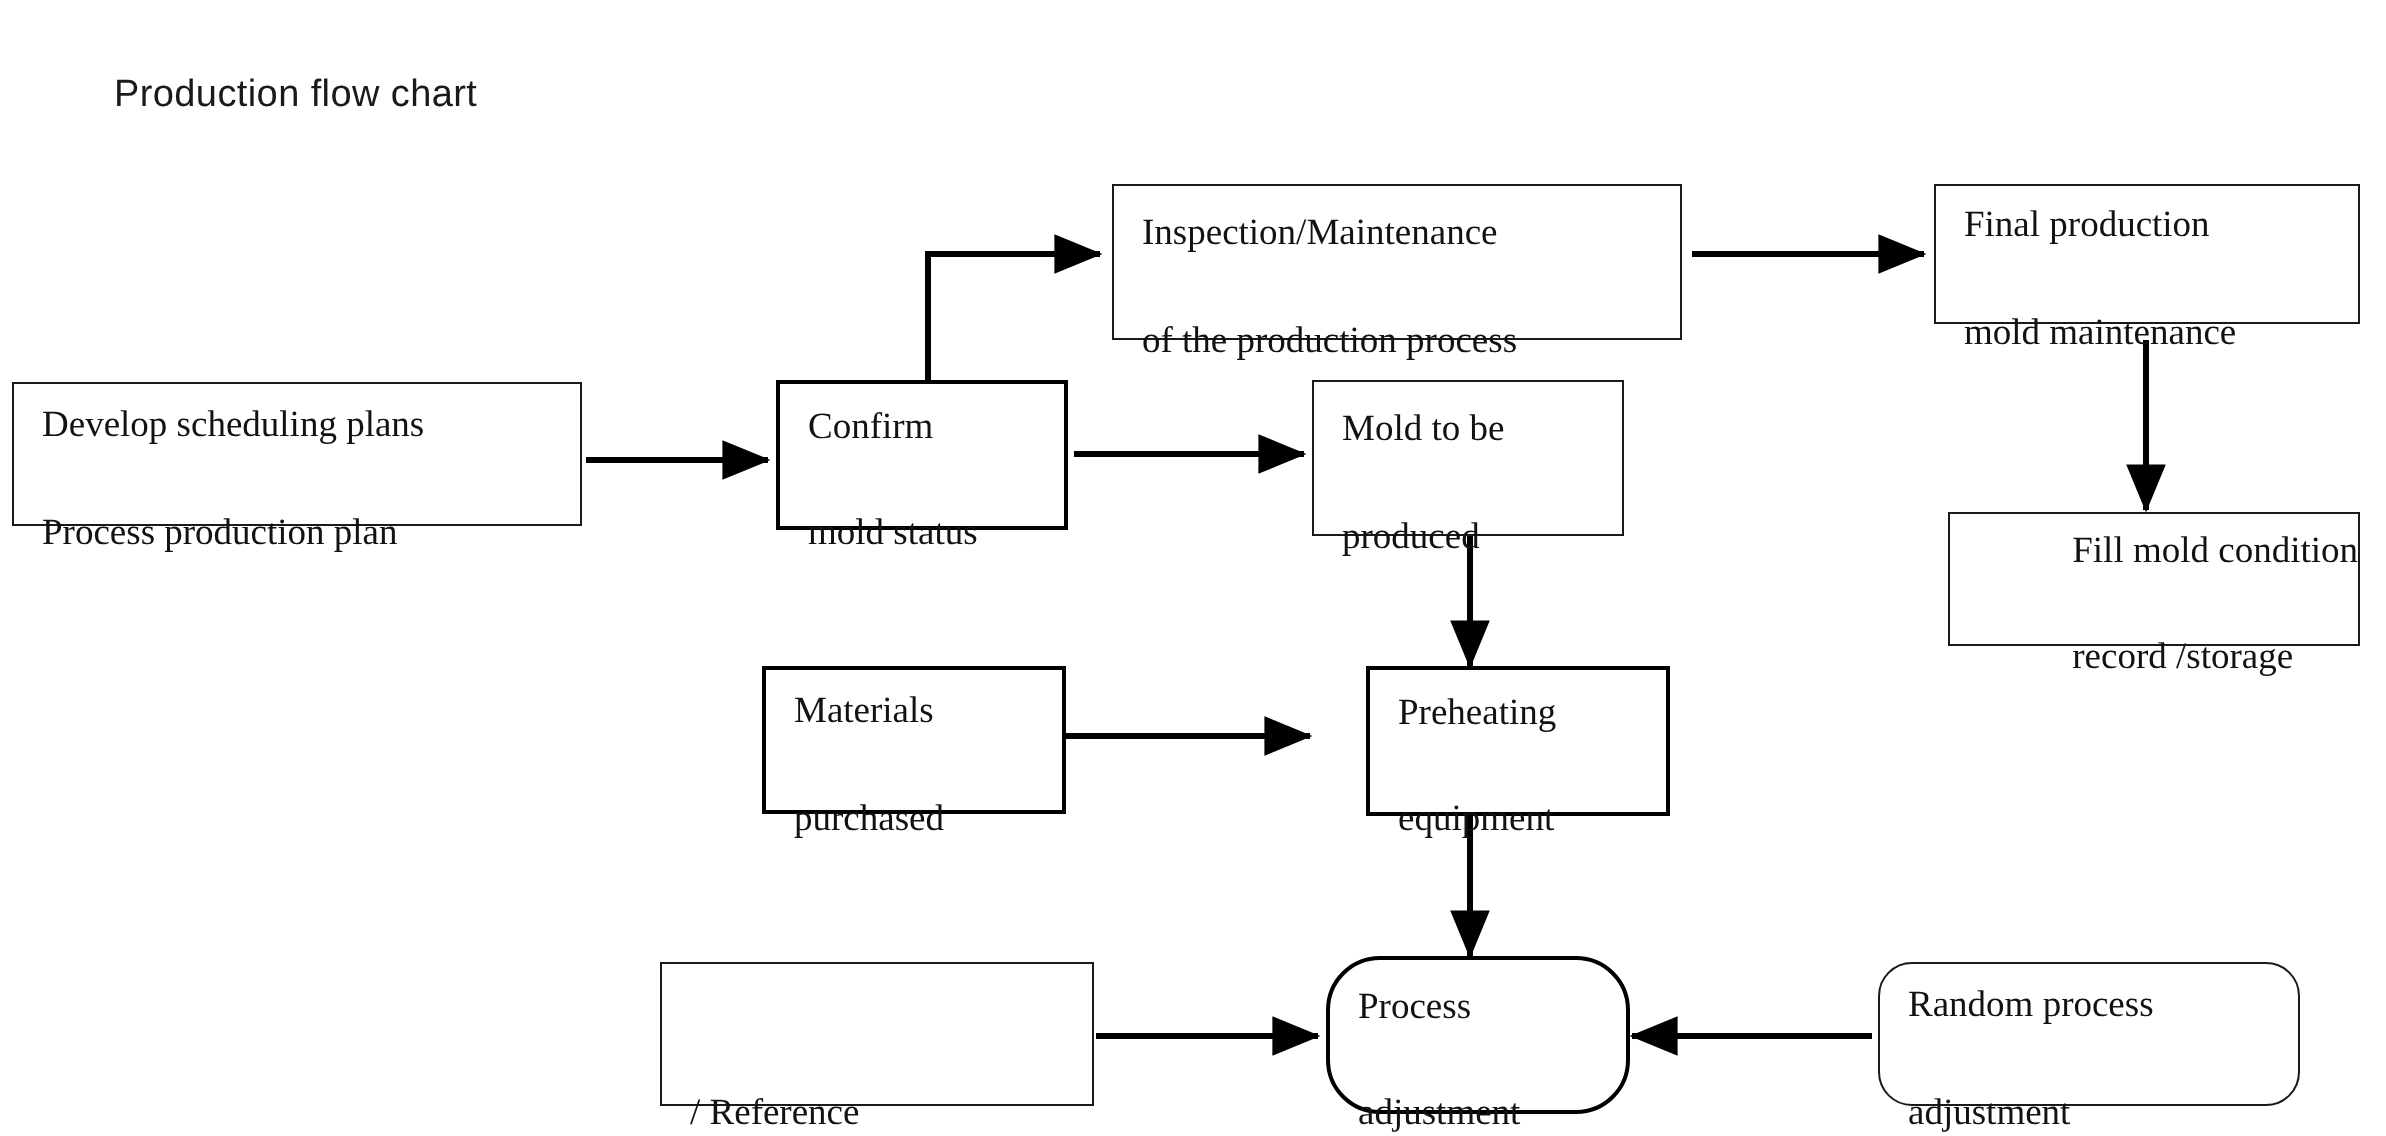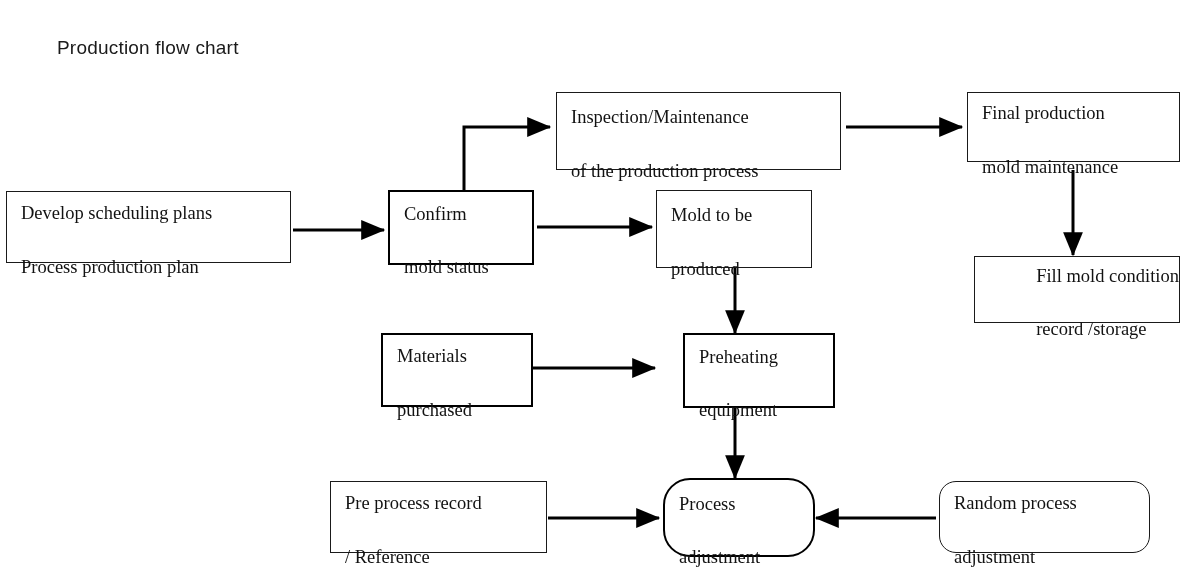--- a/index.html
+++ b/index.html
@@ -146,21 +146,21 @@
 
   <div class="node bold" style="left:659px; top:333px; width:152px; height:75px;margin-left:24px;">
     <div class="txt">
       <span>Preheating</span><br>
       <span>equipment</span>
     </div>
   </div>
 
   <div class="node thin-shadow" style="left:330px; top:481px; width:217px; height:72px;">
     <div class="txt">
-      <span>Pre process record</span><br>
+      <br>
       <span>/ Reference</span>
     </div>
   </div>
 
   <div class="node bold" style="left:663px; top:478px; width:152px; height:79px;border-radius:27px;">
     <div class="txt">
       <span>Process</span><br>
       <span>adjustment</span>
     </div>
   </div>

